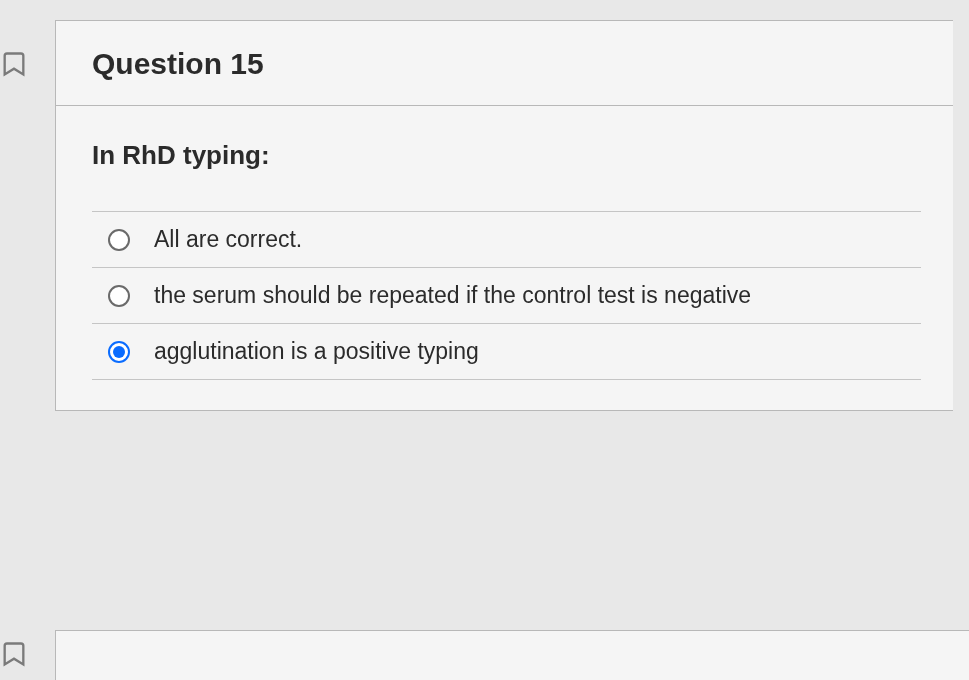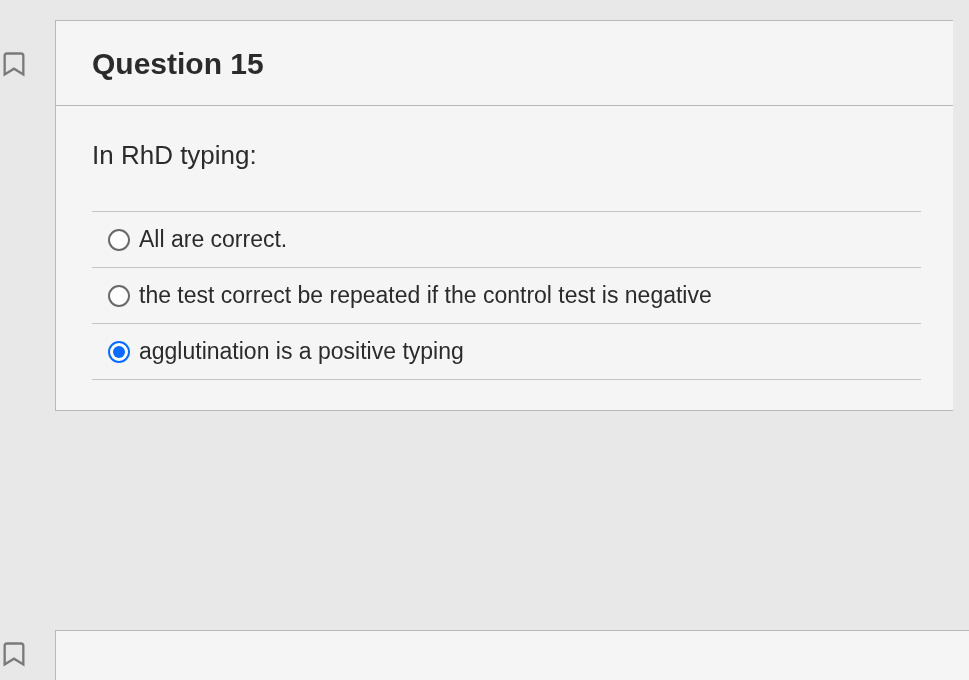--- a/index.html
+++ b/index.html
@@ -59,34 +59,34 @@
     .question-title {
       font-size: 30px;
       font-weight: 700;
       color: #2b2b2b;
     }
     .question-body {
       padding: 34px 32px 30px 36px;
     }
     .prompt {
       font-size: 26px;
-      font-weight: 400;
+      font-weight: 700;
       color: #2b2b2b;
       margin-bottom: 30px;
       padding-bottom: 10px;
     }
     .options {
       border-top: 1px solid #c5c5c5;
     }
     .option-row {
       display: flex;
       align-items: center;
       padding: 14px 6px 14px 16px;
       border-bottom: 1px solid #c5c5c5;
-      gap: 9px;
+      gap: 24px;
     }
     .radio {
       width: 22px;
       height: 22px;
       border: 2px solid #6a6a6a;
       border-radius: 50%;
       flex-shrink: 0;
       display: flex;
       align-items: center;
       justify-content: center;
@@ -139,21 +139,21 @@
             <div class="dot"></div>
           </div>
         <div class="option-label">All  are correct.</div>
       </div>
 
 
       <div class="option-row">
         <div class="radio">
             <div class="dot"></div>
           </div>
-        <div class="option-label">the test correct be repeated if the control test is negative</div>
+        <div class="option-label">the serum should be repeated if the control test is negative</div>
       </div>
 
       <div class="option-row">
         <div class="radio selected">
             <div class="dot"></div>
           </div>
         <div class="option-label">agglutination is a positive typing</div>
       </div>
 
     </div>

